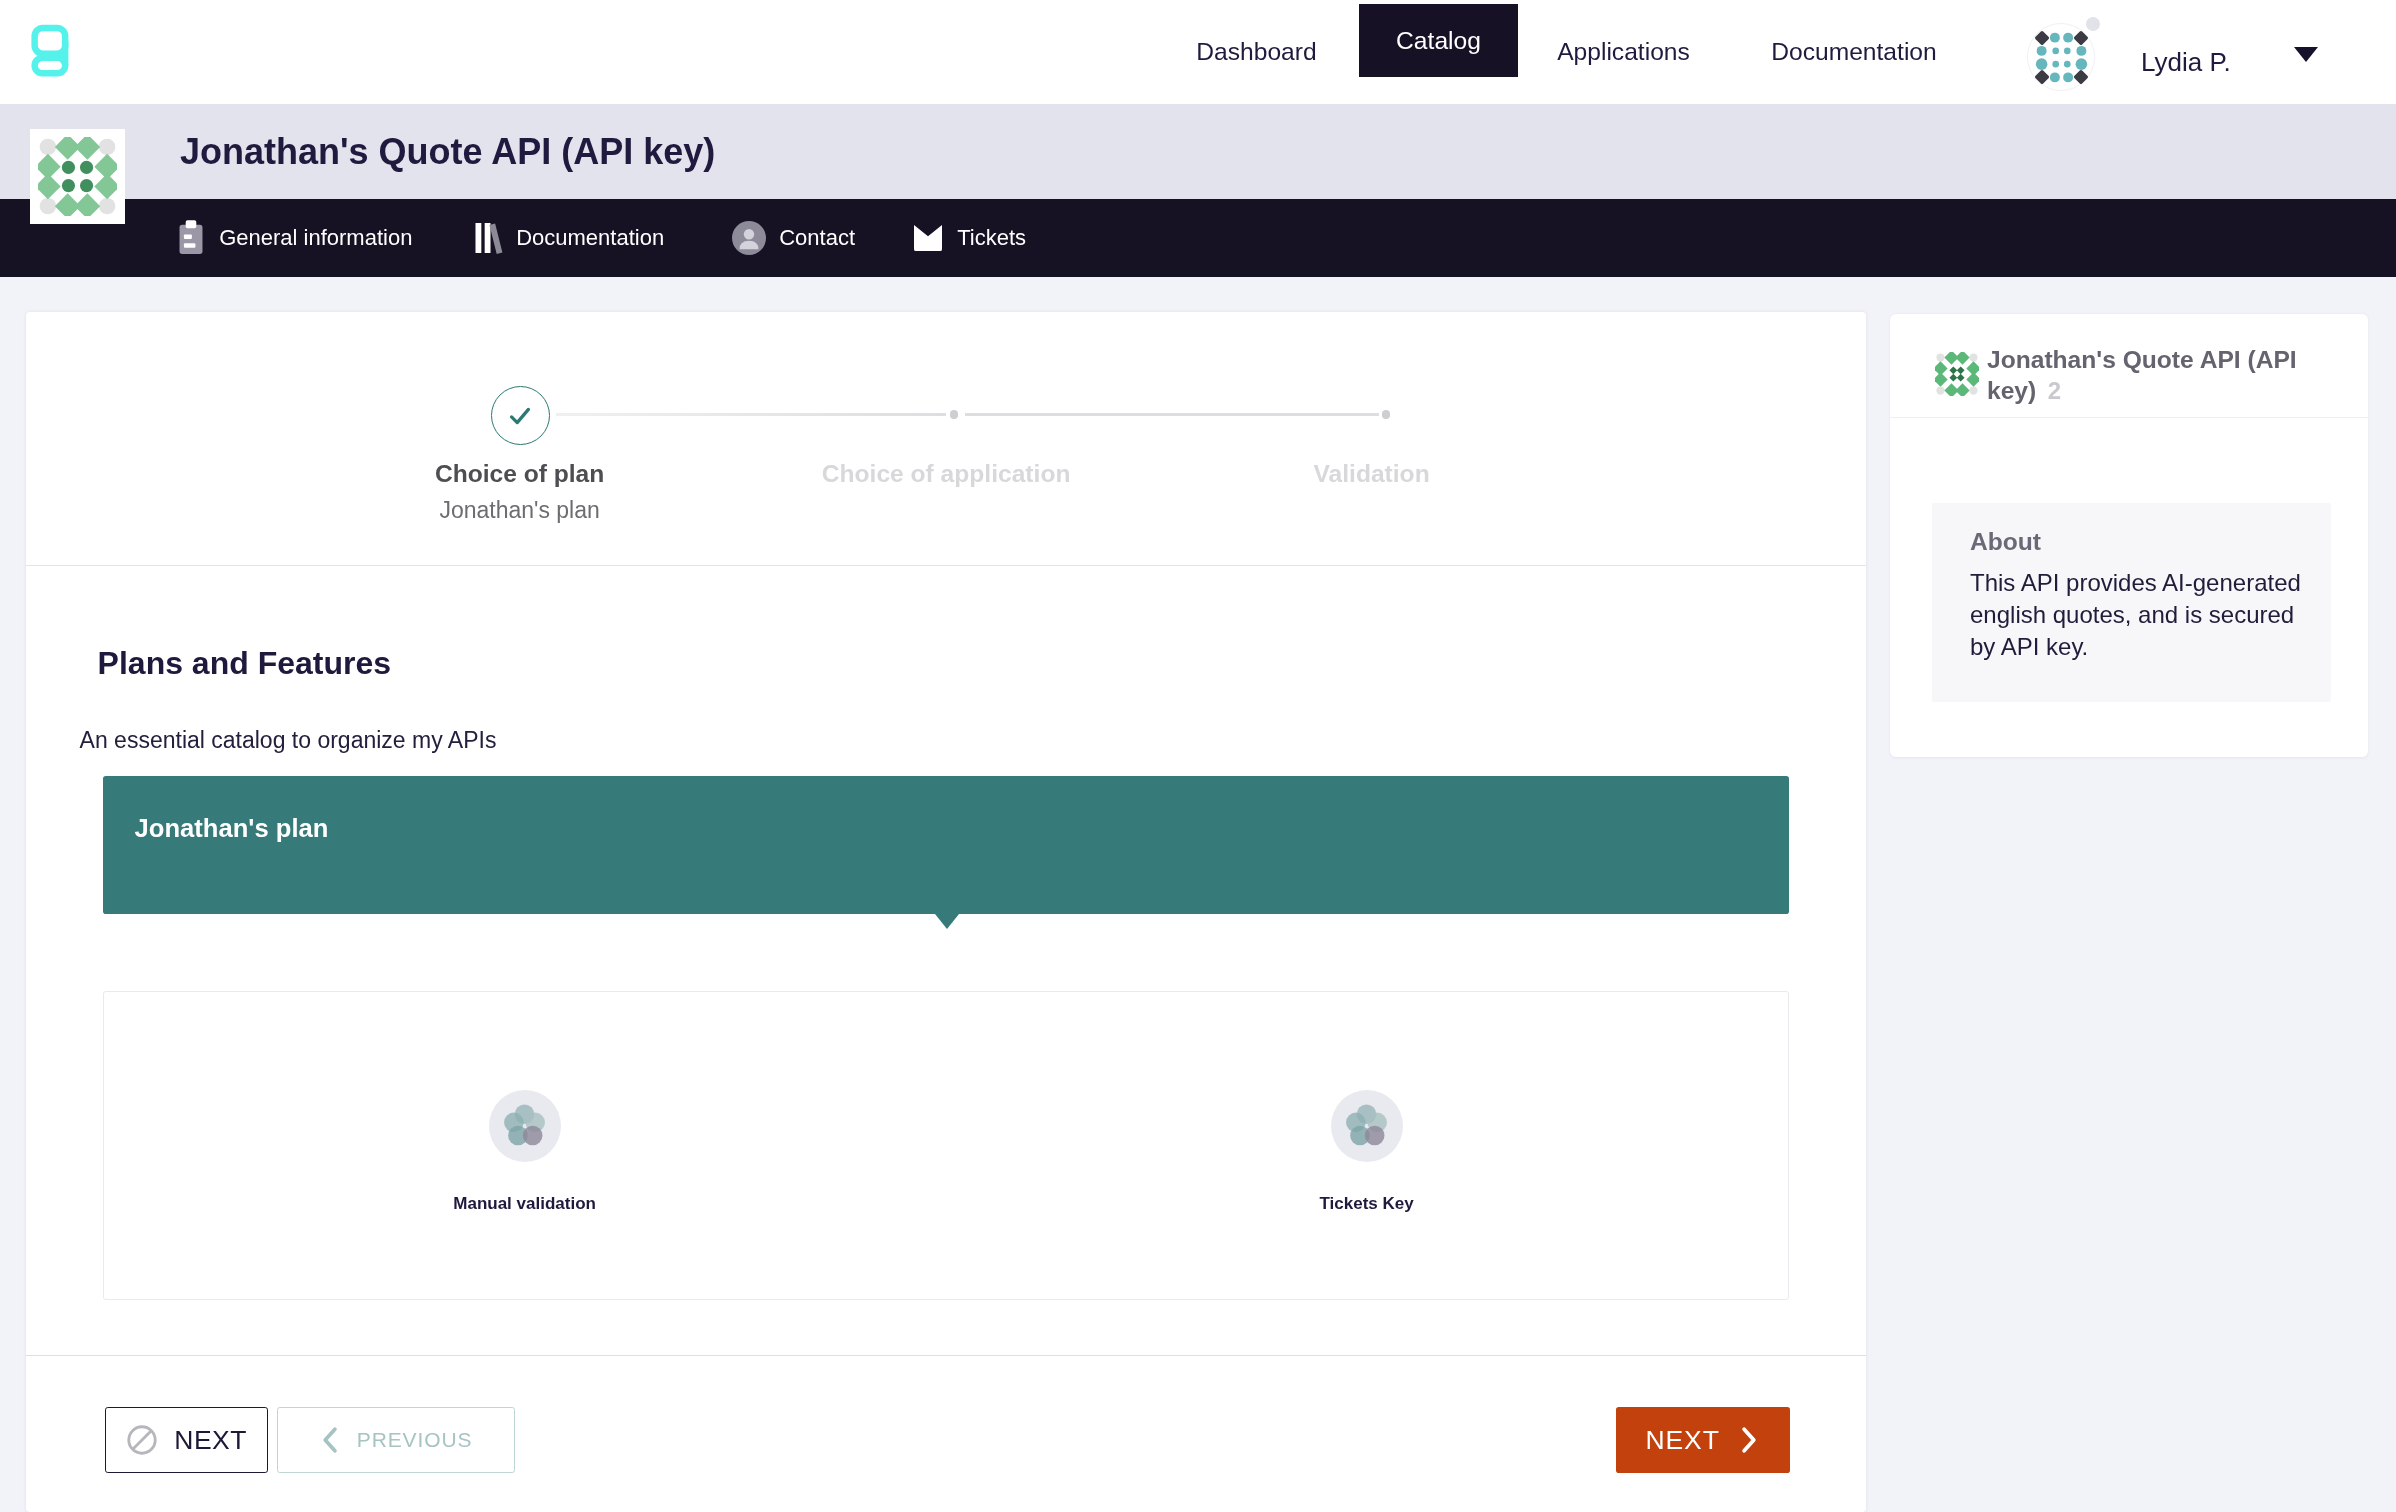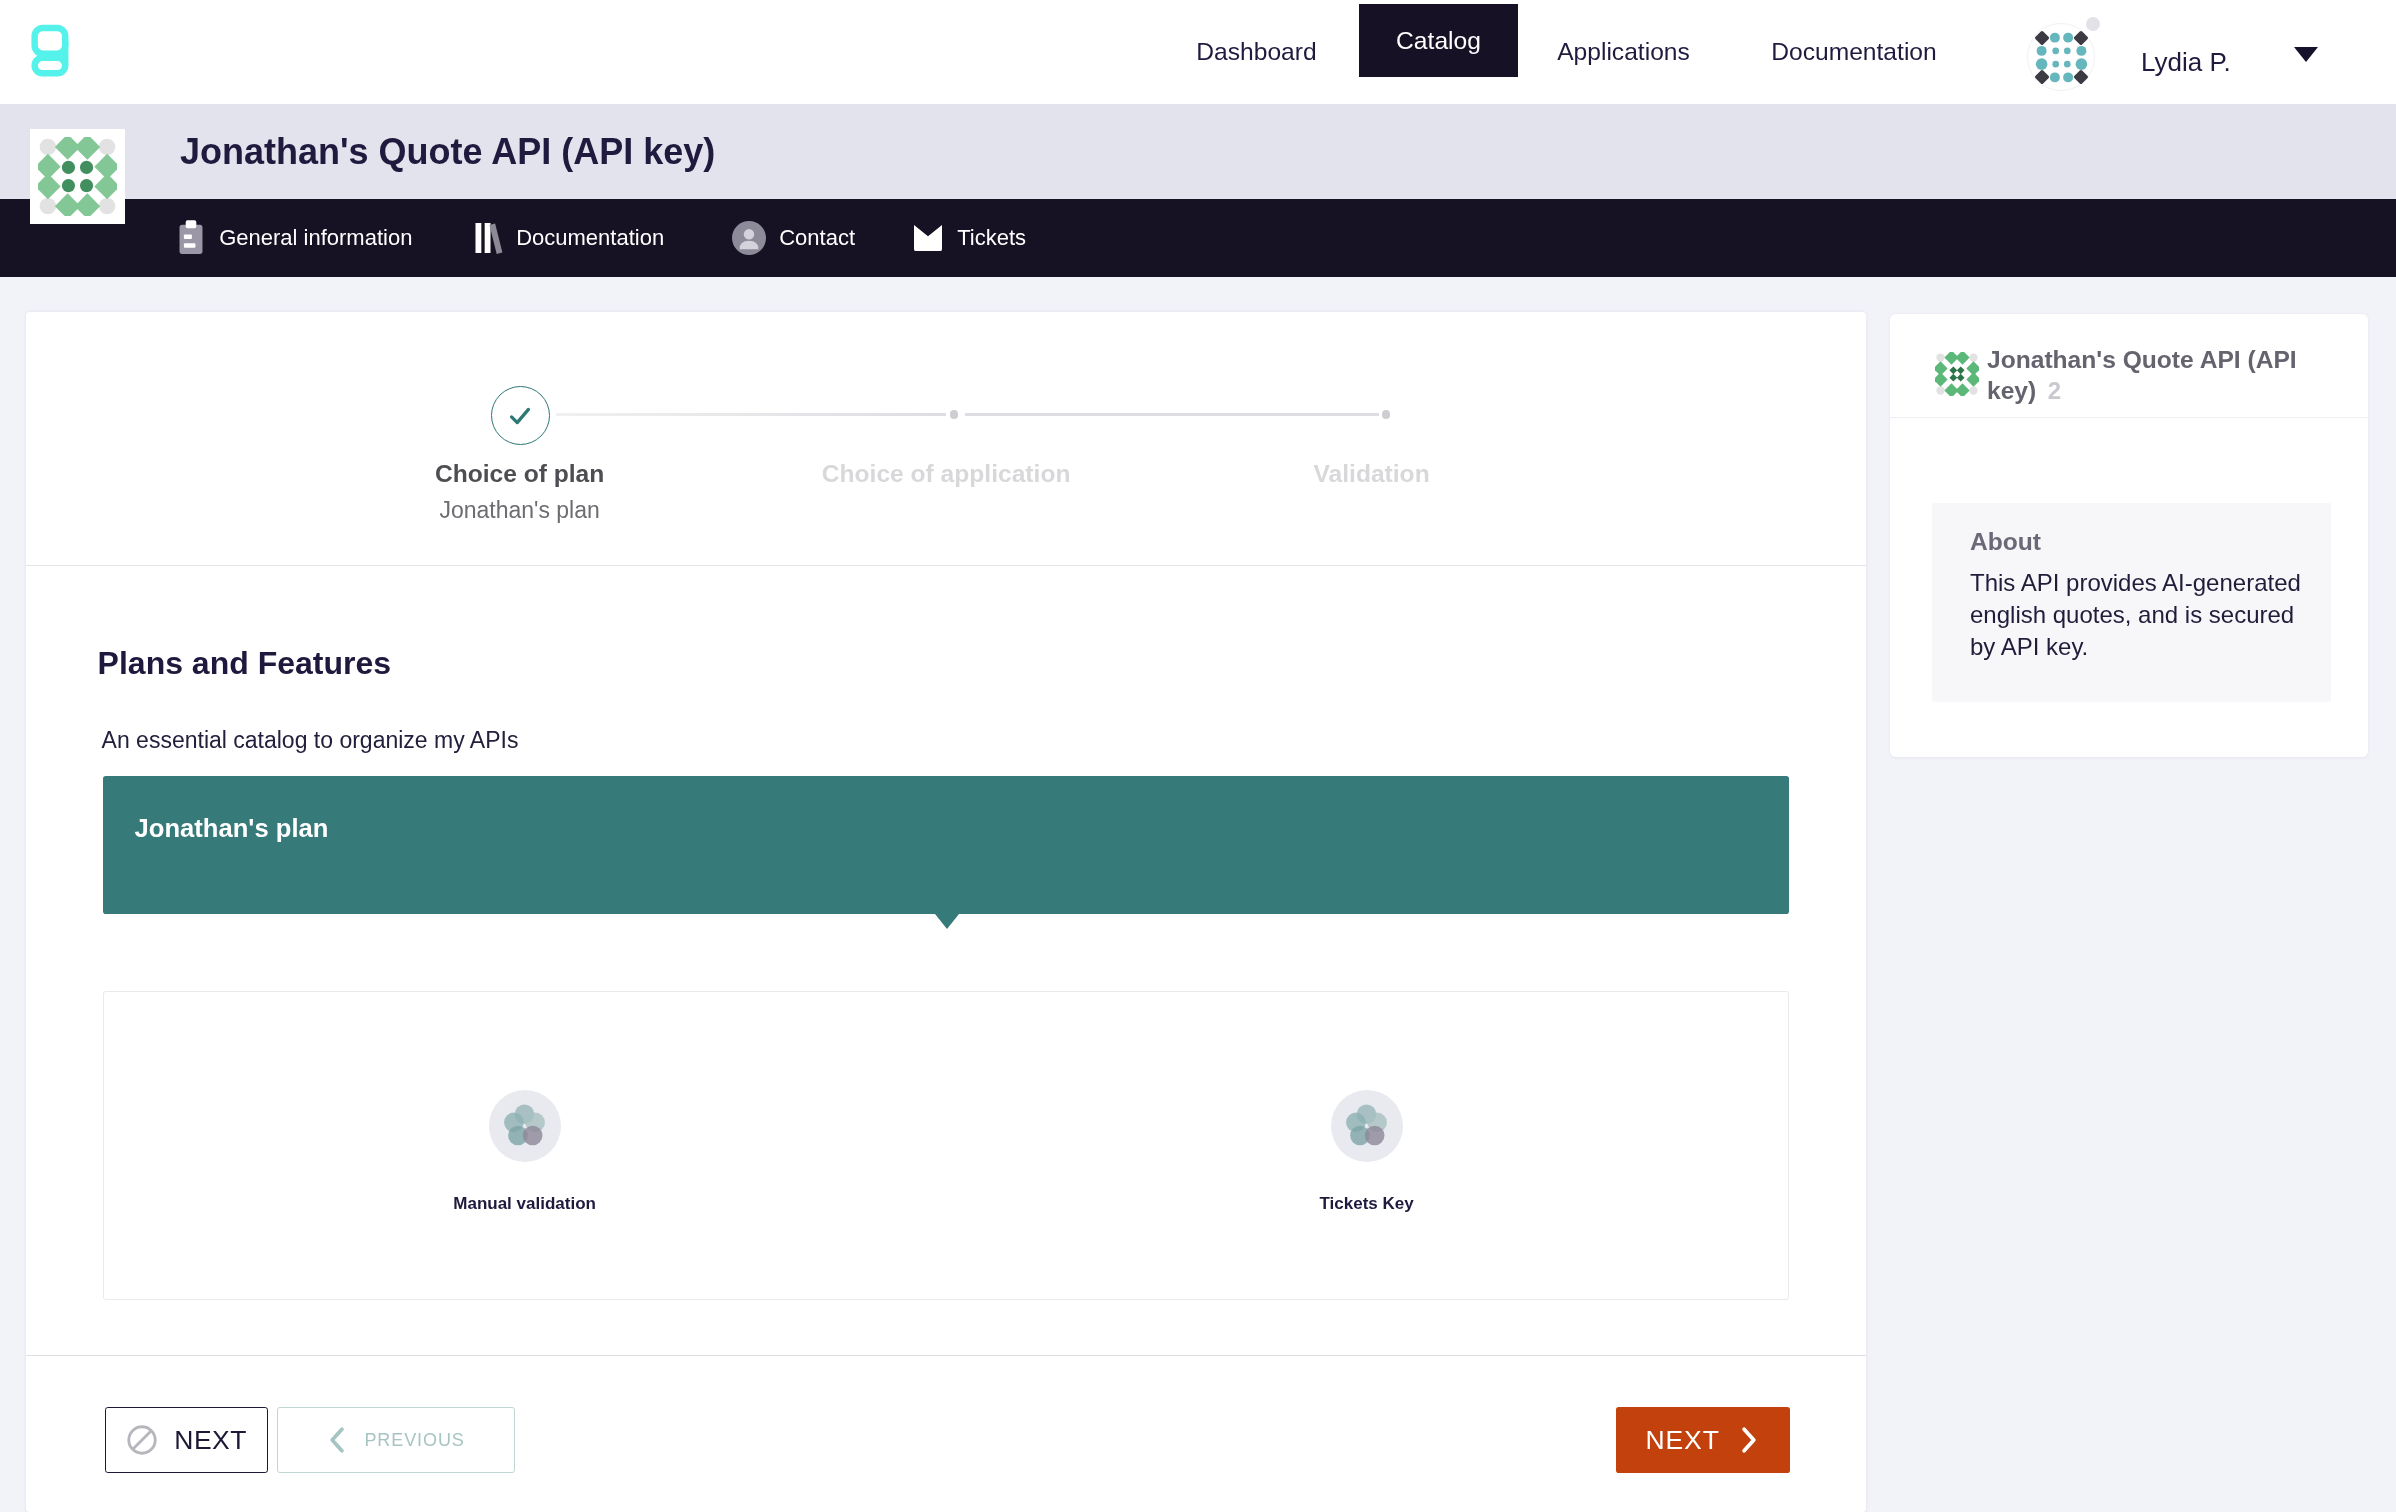--- a/index.html
+++ b/index.html
@@ -50,38 +50,38 @@
   .dot1 { left:924px; } .dot2 { left:1356px; }
   .step-label { position:absolute; top:148px; font-size:24.6px; font-weight:bold; text-align:center; }
   .step-label.done { color:#4d4d52; left:352px; width:284px; }
   .step-label.todo2 { color:#d8d8db; left:750px; width:341px; }
   .step-label.todo3 { color:#d8d8db; left:1204px; width:284px; }
   .step-sub { position:absolute; left:352px; width:284px; top:185px; font-size:23px; color:#6c6c71; text-align:center; }
   .stepper-divider { position:absolute; left:0; top:253px; width:100%; height:0.9px; background:#e5e5e8; }
 
   
   .plans-heading { position:absolute; left:72px; top:333px; font-size:32px; font-weight:bold; color:#1f1a3d; }
-  .plans-desc { position:absolute; left:76px; top:415px; font-size:23px; color:#22203c; }
+  .plans-desc { position:absolute; left:54px; top:415px; font-size:23px; color:#22203c; }
   .plan-banner { position:absolute; left:77px; top:464px; width:1686px; height:138px; background:#377a7a; border-radius:2.8px; cursor:pointer; }
   .plan-banner-label { position:absolute; left:32px; top:38px; font-size:25.6px; font-weight:bold; color:#ffffff; }
   .plan-pointer { position:absolute; left:909px; top:602px; width:0; height:0;
                   border-left:12.3px solid transparent; border-right:12.3px solid transparent; border-top:15px solid #377a7a; }
   .features-box { position:absolute; left:77px; top:679px; width:1686px; height:309px; border:0.9px solid #e9e9ee;
                   border-radius:2.8px; display:flex; }
   .feature-col { flex:1; display:flex; flex-direction:column; align-items:center; padding-top:98px; }
   .feature-disc { width:72px; height:72px; border-radius:50%; background:#e9eaf0; display:flex; align-items:center; justify-content:center; }
   .feature-label { margin-top:32px; font-size:17px; font-weight:bold; color:#1f1a3d; }
 
   
   .footer-divider { position:absolute; left:0; top:1043px; width:100%; height:0.9px; background:#dfdfe3; }
   .btn { display:flex; align-items:center; justify-content:center; border-radius:2.8px; cursor:pointer; }
   .btn-exit { position:absolute; left:79px; top:1095px; width:163px; height:66px; background:#ffffff;
               border:1.9px solid #1d1836; gap:15px; font-size:26.5px; color:#1d1836; letter-spacing:0.5px; }
   .btn-prev { position:absolute; left:251px; top:1095px; width:238px; height:66px; background:#ffffff;
-              border:0.9px solid #bfd6d4; gap:17px; font-size:18px; color:#a6c4c2; letter-spacing:0.9px; }
+              border:0.9px solid #bfd6d4; gap:17px; font-size:21px; color:#a6c4c2; letter-spacing:0.9px; }
   .btn-next { position:absolute; left:1590px; top:1095px; width:174px; height:66px; background:#c2410c;
               gap:19px; font-size:26.5px; color:#ffffff; letter-spacing:0.9px; border:none; }
 
   
   .side-card { position:absolute; left:1890px; top:314px; width:478px; height:443px; background:#ffffff;
                border-radius:5.7px; box-shadow:0 0.9px 2.8px rgba(30,30,60,.06); }
   .side-icon { position:absolute; left:45px; top:38px; width:44px; height:44px; }
   .side-title { position:absolute; left:97px; top:30px; width:369px; font-size:24.6px; font-weight:bold;
                 color:#65636e; line-height:31px; }
   .side-count { color:#c9c9d0; font-weight:600; font-size:24px; margin-left:11.4px; }

